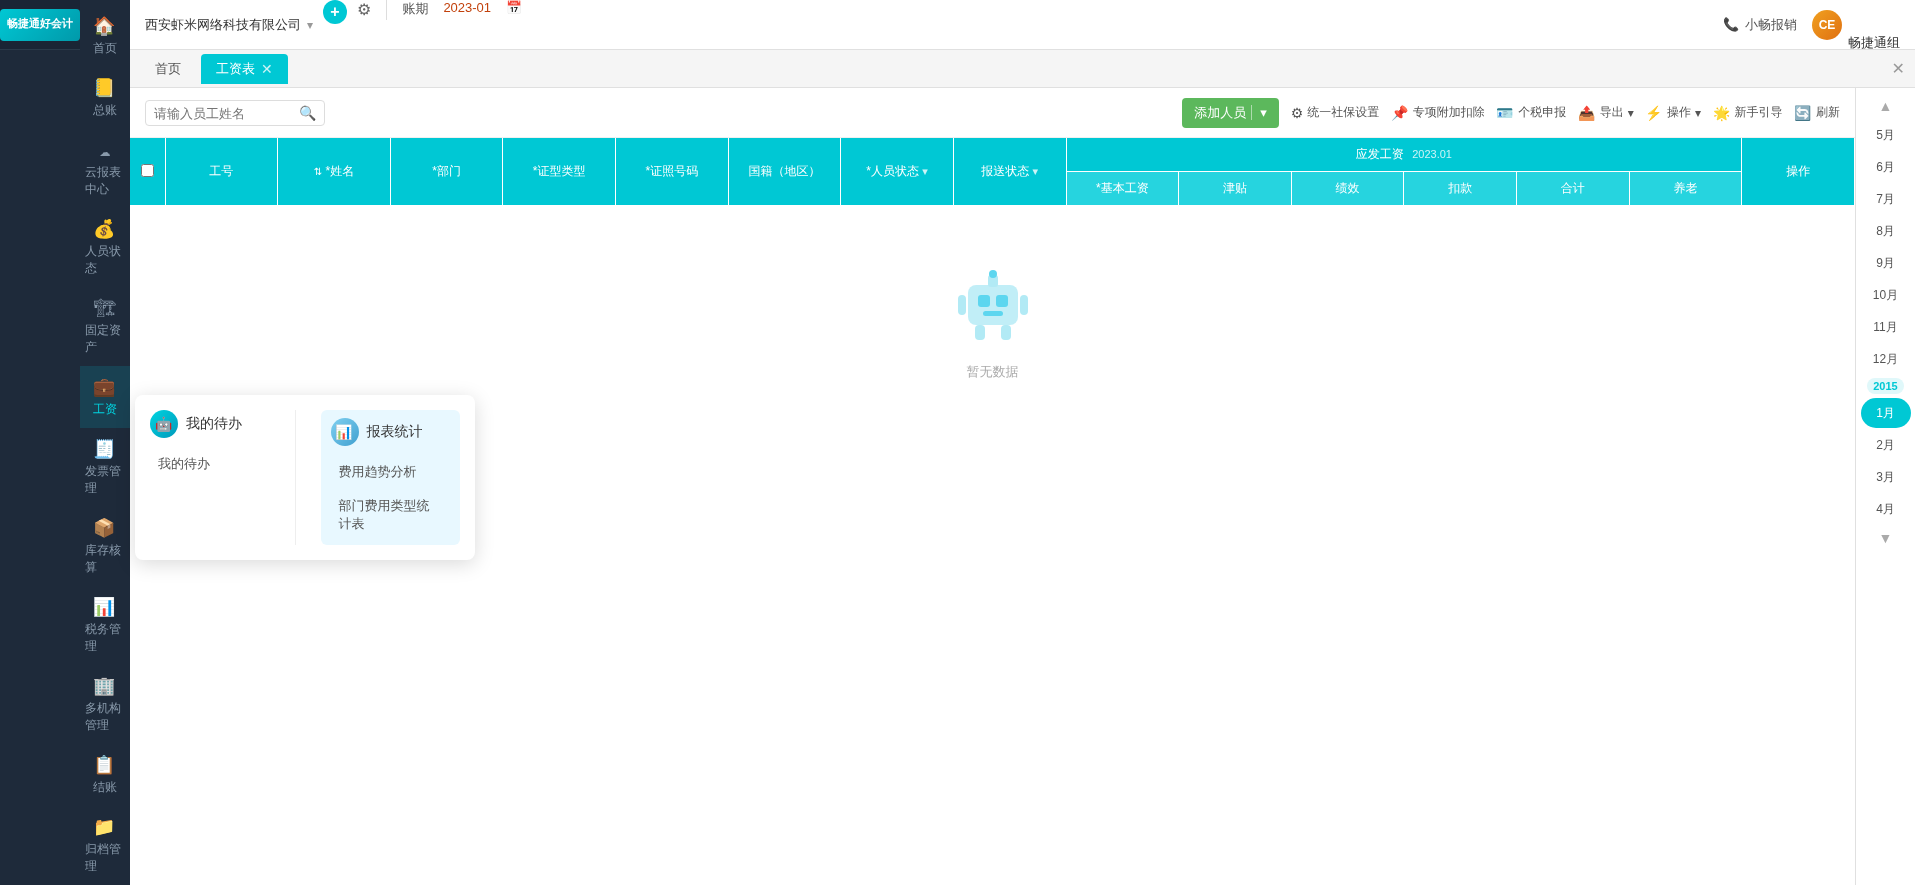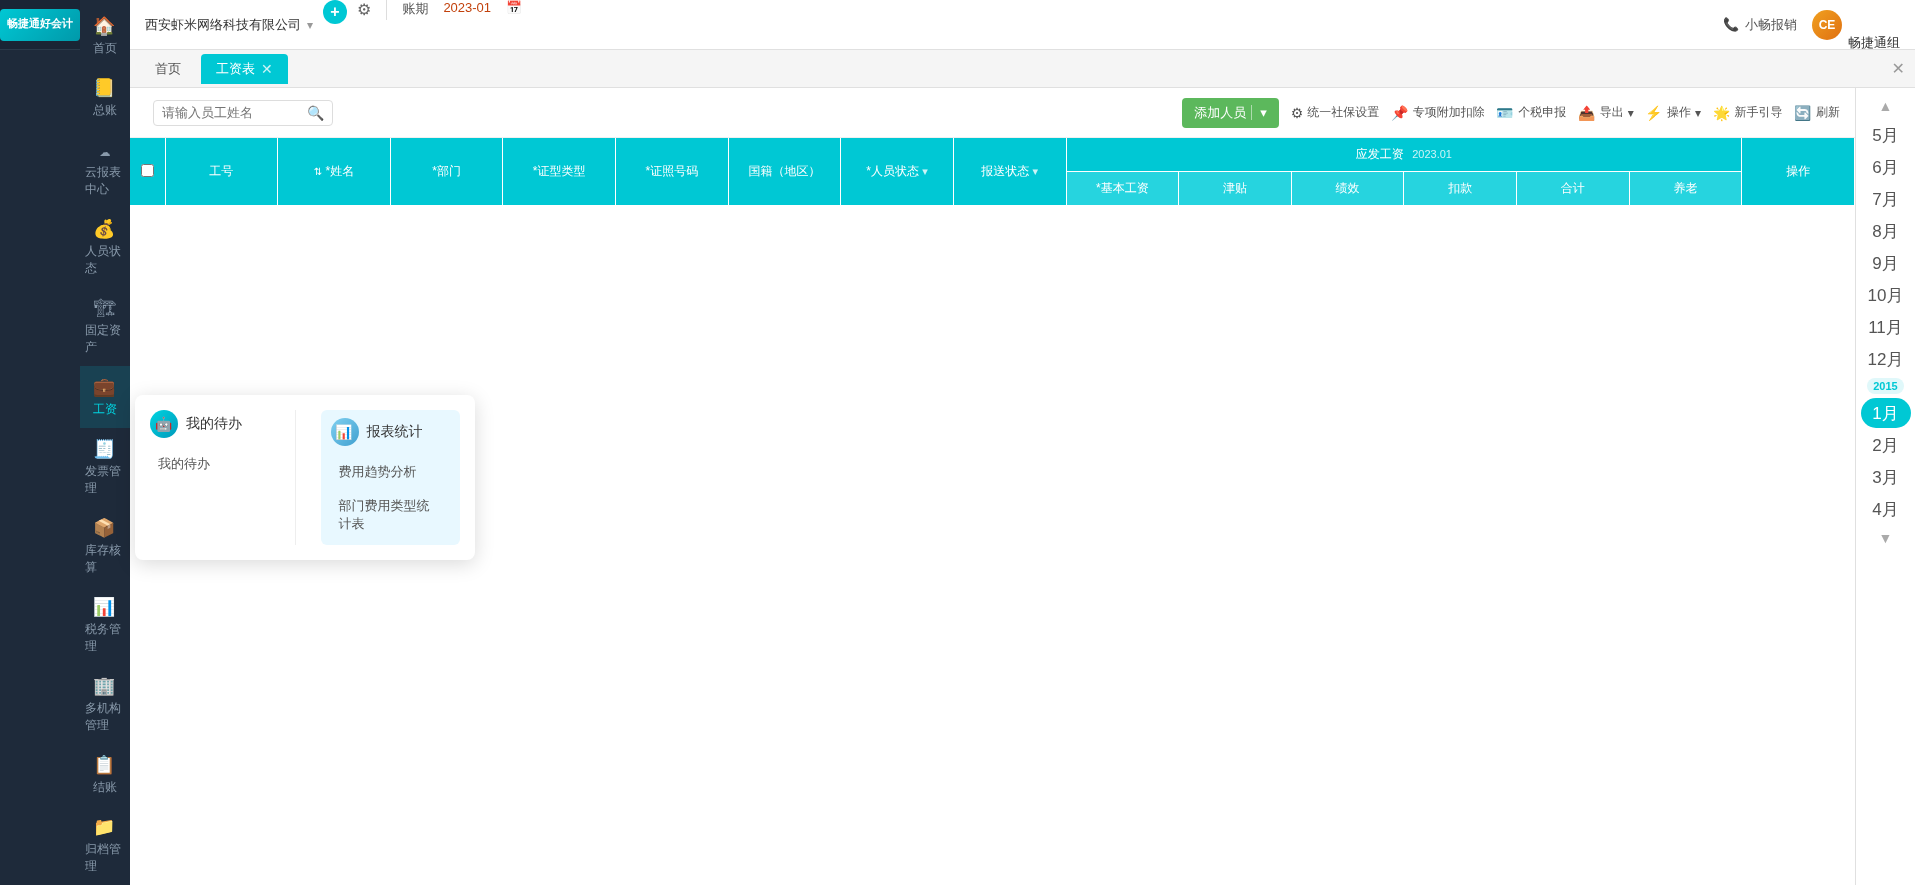--- a/index.html
+++ b/index.html
@@ -47,21 +47,21 @@
     .tab-item.active { background: #00c8d4; color: white; }
     .tab-close { font-size: 14px; color: rgba(255,255,255,0.8); }
     .tab-bar-right { margin-left: auto; }
     .close-btn-right { color: #999; cursor: pointer; font-size: 16px; }
 
     
     .content-area { flex: 1; background: white; display: flex; flex-direction: column; overflow: hidden; position: relative; }
 
     
     .toolbar { height: 50px; background: white; display: flex; align-items: center; padding: 0 15px; border-bottom: 1px solid #f0f0f0; gap: 10px; }
-    .search-box { display: flex; align-items: center; border: 1px solid #ddd; border-radius: 4px; padding: 4px 8px; gap: 5px; width: 180px; margin-left: 8px; }
+    .search-box { display: flex; align-items: flex-end; border: 1px solid #ddd; border-radius: 4px; padding: 4px 8px; gap: 5px; width: 180px; }
     .search-input { border: none; outline: none; font-size: 13px; color: #333; width: 140px; }
     .search-icon { color: #aaa; font-size: 14px; cursor: pointer; }
     .toolbar-right { margin-left: auto; display: flex; align-items: center; gap: 12px; }
     .btn-add-person { background: #5cb85c; color: white; border: none; border-radius: 4px; padding: 6px 12px; cursor: pointer; font-size: 13px; display: flex; align-items: center; gap: 5px; }
     .btn-dropdown-arrow { border-left: 1px solid rgba(255,255,255,0.5); padding-left: 8px; }
     .toolbar-action { display: flex; align-items: center; gap: 4px; color: #555; cursor: pointer; font-size: 12px; white-space: nowrap; }
     .toolbar-action-icon { font-size: 14px; }
 
     
     .table-wrapper { overflow: auto; flex: 1; }
@@ -71,21 +71,21 @@
     .checkbox-col { width: 35px; }
     .filter-icon { font-size: 11px; color: rgba(255,255,255,0.8); }
 
     
     .empty-state { display: flex; flex-direction: column; align-items: center; justify-content: center; flex: 1; padding: 60px; }
     .empty-text { color: #aaa; font-size: 13px; margin-top: 15px; }
 
     
     .month-panel { width: 60px; background: white; border-left: 1px solid #e0e0e0; display: flex; flex-direction: column; align-items: center; padding-top: 5px; overflow-y: auto; }
     .month-nav-btn { color: #aaa; cursor: pointer; padding: 5px; font-size: 14px; }
-    .month-item { width: 50px; height: 30px; display: flex; align-items: center; justify-content: center; font-size: 17px; color: #555; cursor: pointer; border-radius: 3px; margin: 1px 0; }
+    .month-item { width: 50px; height: 30px; display: flex; align-items: center; justify-content: center; font-size: 12px; color: #555; cursor: pointer; border-radius: 3px; margin: 1px 0; }
     .month-item.active { background: #00c8d4; color: white; border-radius: 15px; }
     .year-label { font-size: 11px; color: #00c8d4; font-weight: bold; background: #e0f8fa; border-radius: 10px; padding: 2px 6px; margin: 3px 0; }
 
     
     .dropdown-popup { position: absolute; left: 135px; top: 400px; width: 340px; background: white; border-radius: 8px; box-shadow: 0 4px 20px rgba(0,0,0,0.15); z-index: 100; padding: 15px; }
     .popup-row { display: flex; gap: 20px; }
     .popup-col { flex: 1; display: flex; flex-direction: column; gap: 8px; }
     .popup-header { display: flex; align-items: center; gap: 8px; margin-bottom: 5px; }
     .popup-header-icon { width: 28px; height: 28px; background: linear-gradient(135deg, #00d4e0, #0099bb); border-radius: 50%; display: flex; align-items: center; justify-content: center; color: white; font-size: 14px; }
     .popup-header-title { font-size: 14px; color: #333; font-weight: 500; }
@@ -287,20 +287,37 @@
                 <th class="sub-header">扣款</th>
                 <th class="sub-header">合计</th>
                 <th class="sub-header">养老</th>
               </tr>
             </thead>
             <tbody>
               
             </tbody>
           </table>
 
+          <div class="empty-state">
+            <div style="text-align:center;">
+              <svg width="80" height="80" viewBox="0 0 80 80">
+                <rect x="15" y="20" width="50" height="40" rx="8" fill="#b2eaf5" opacity="0.8"></rect>
+                <rect x="25" y="30" width="12" height="12" rx="3" fill="#5dd6ef"></rect>
+                <rect x="43" y="30" width="12" height="12" rx="3" fill="#5dd6ef"></rect>
+                <rect x="30" y="46" width="20" height="5" rx="2.5" fill="#5dd6ef"></rect>
+                <rect x="35" y="10" width="10" height="12" rx="3" fill="#b2eaf5"></rect>
+                <circle cx="40" cy="9" r="4" fill="#5dd6ef"></circle>
+                <rect x="5" y="30" width="8" height="20" rx="4" fill="#b2eaf5"></rect>
+                <rect x="67" y="30" width="8" height="20" rx="4" fill="#b2eaf5"></rect>
+                <rect x="22" y="60" width="10" height="15" rx="4" fill="#b2eaf5"></rect>
+                <rect x="48" y="60" width="10" height="15" rx="4" fill="#b2eaf5"></rect>
+              </svg>
+            </div>
+            <span class="empty-text">暂无数据</span>
+          </div>
         </div>
       </div>
 
       <div class="month-panel">
         <div class="month-nav-btn">▲</div>
         <div class="month-item">5月</div>
         <div class="month-item">6月</div>
         <div class="month-item">7月</div>
         <div class="month-item">8月</div>
         <div class="month-item">9月</div>

